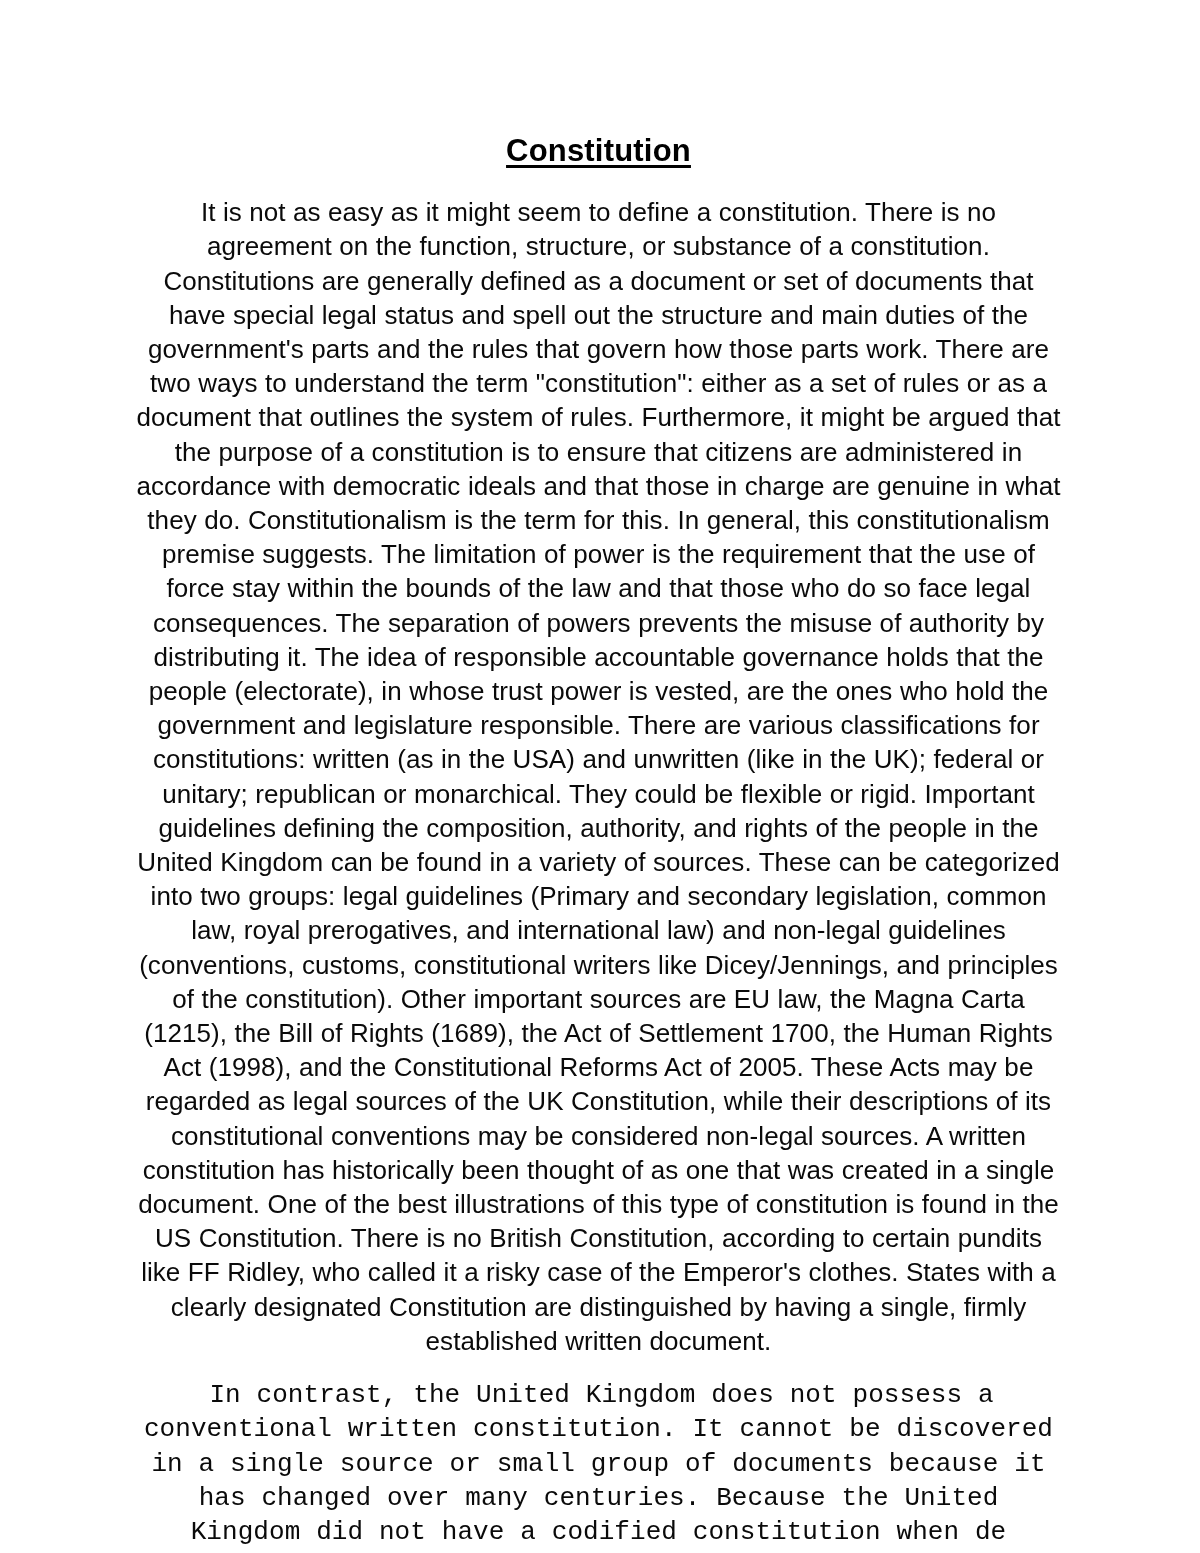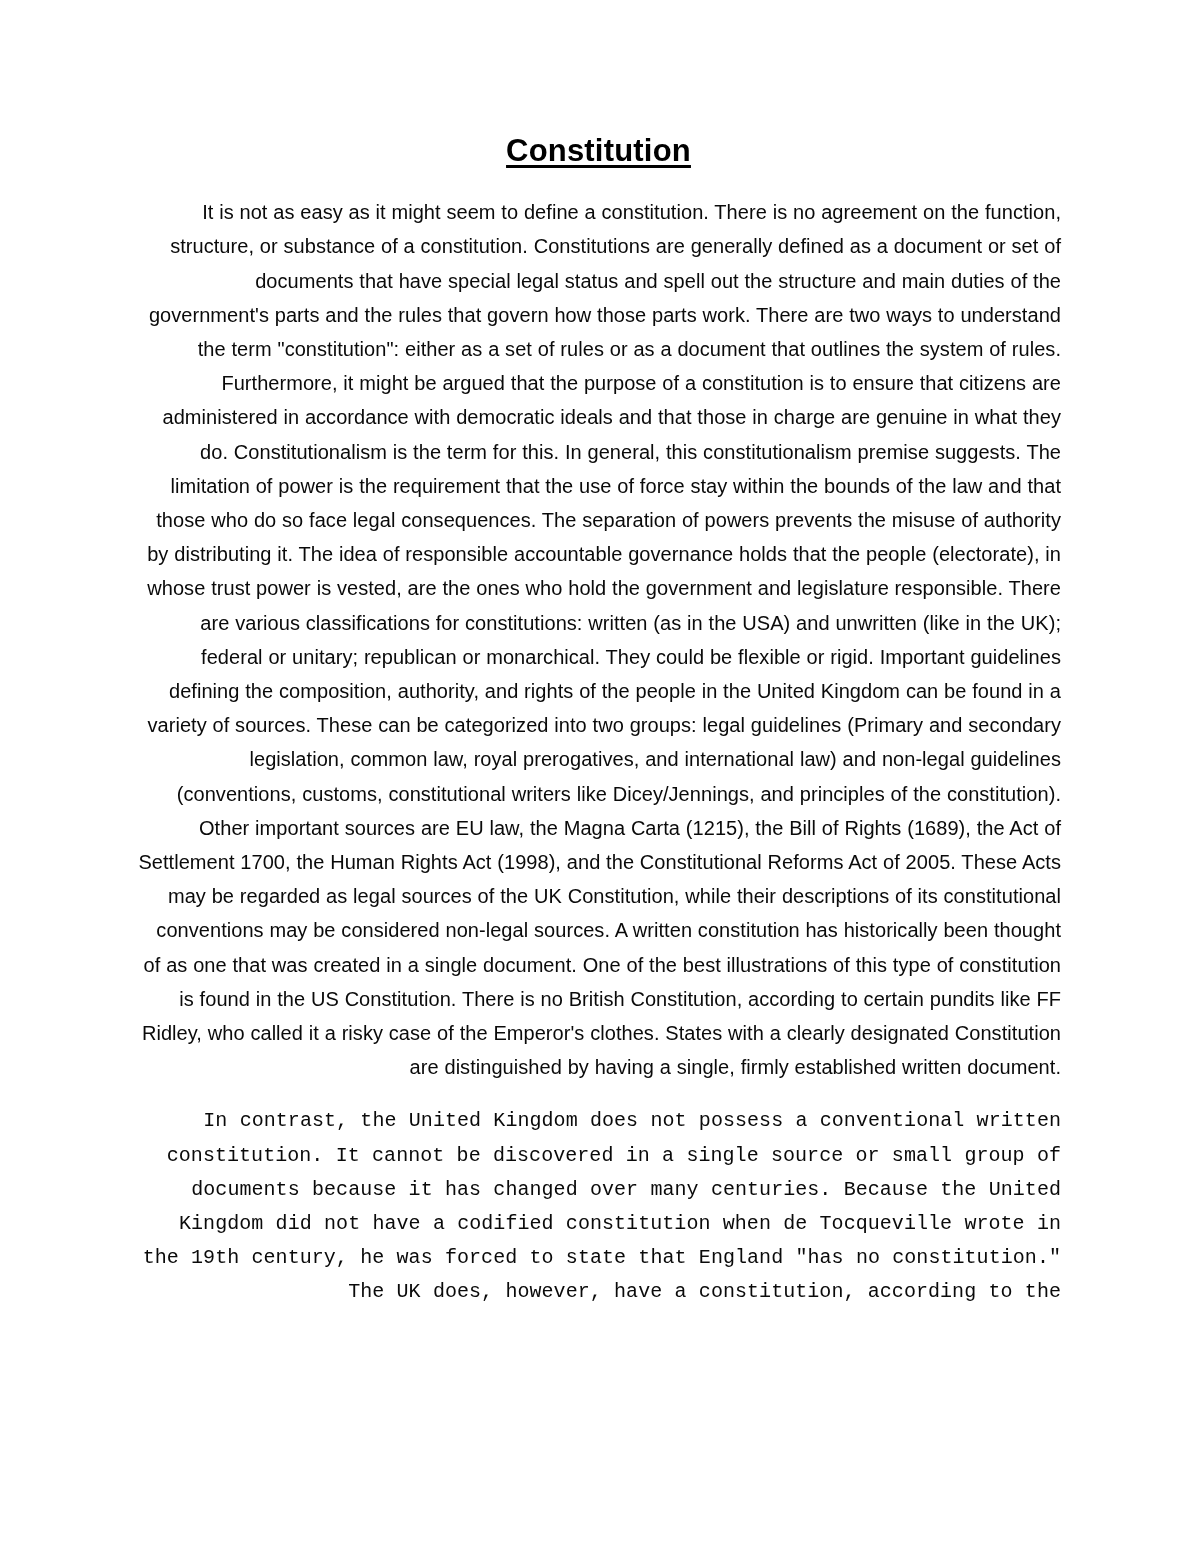--- a/index.html
+++ b/index.html
@@ -33,23 +33,23 @@
     font-size: 31px;
     font-weight: 700;
     text-align: center;
     text-decoration: underline;
     text-underline-offset: 4px;
     letter-spacing: 0.2px;
     margin: 0 0 26px 0;
     line-height: 1.2;
   }
   .para {
-    font-size: 20px;
+    font-size: 26px;
     line-height: 34.2px;
-    text-align: right;
+    text-align: center;
     margin: 0 0 20px 0;
     letter-spacing: 0.05px;
     word-spacing: 0.2px;
     color: #0a0a0a;
   }
   .para.indent-start {
     text-indent: 6px;
     font-family: Liberation Mono, monospace;
   }
 </style>

